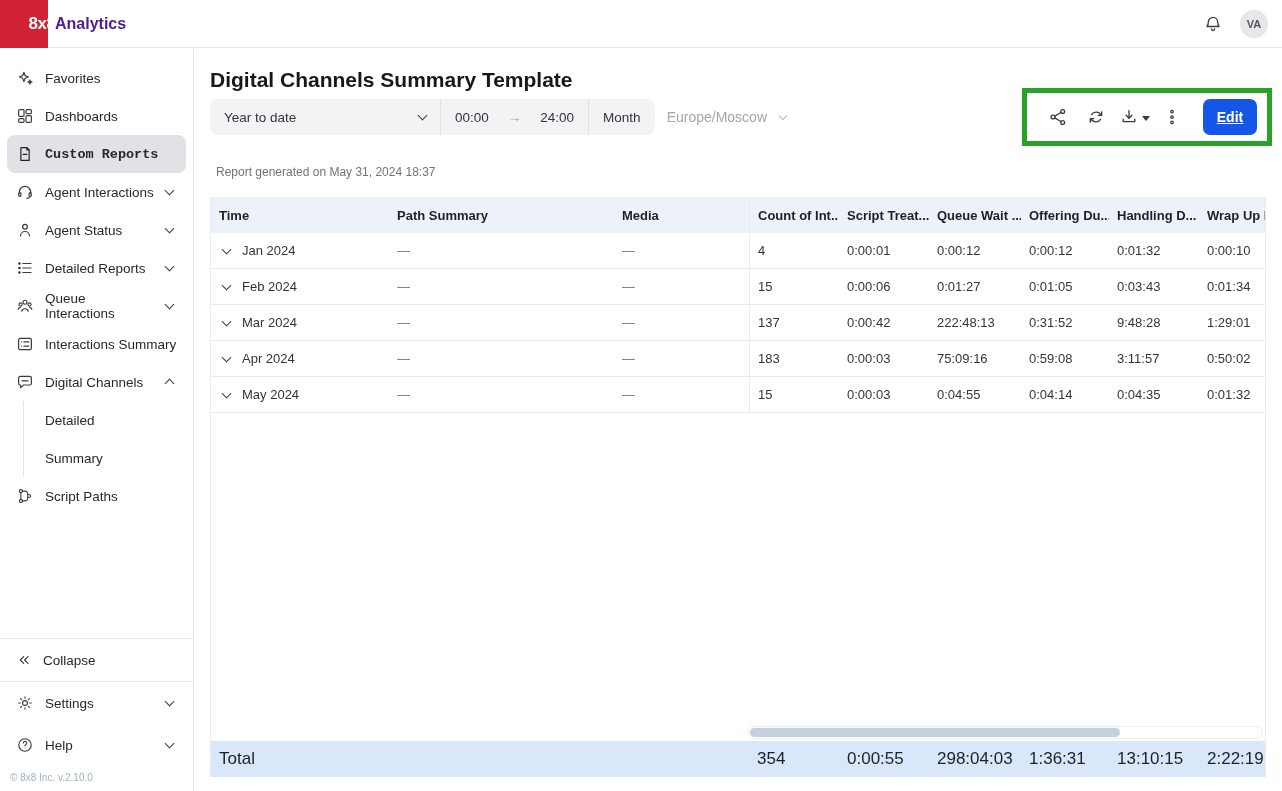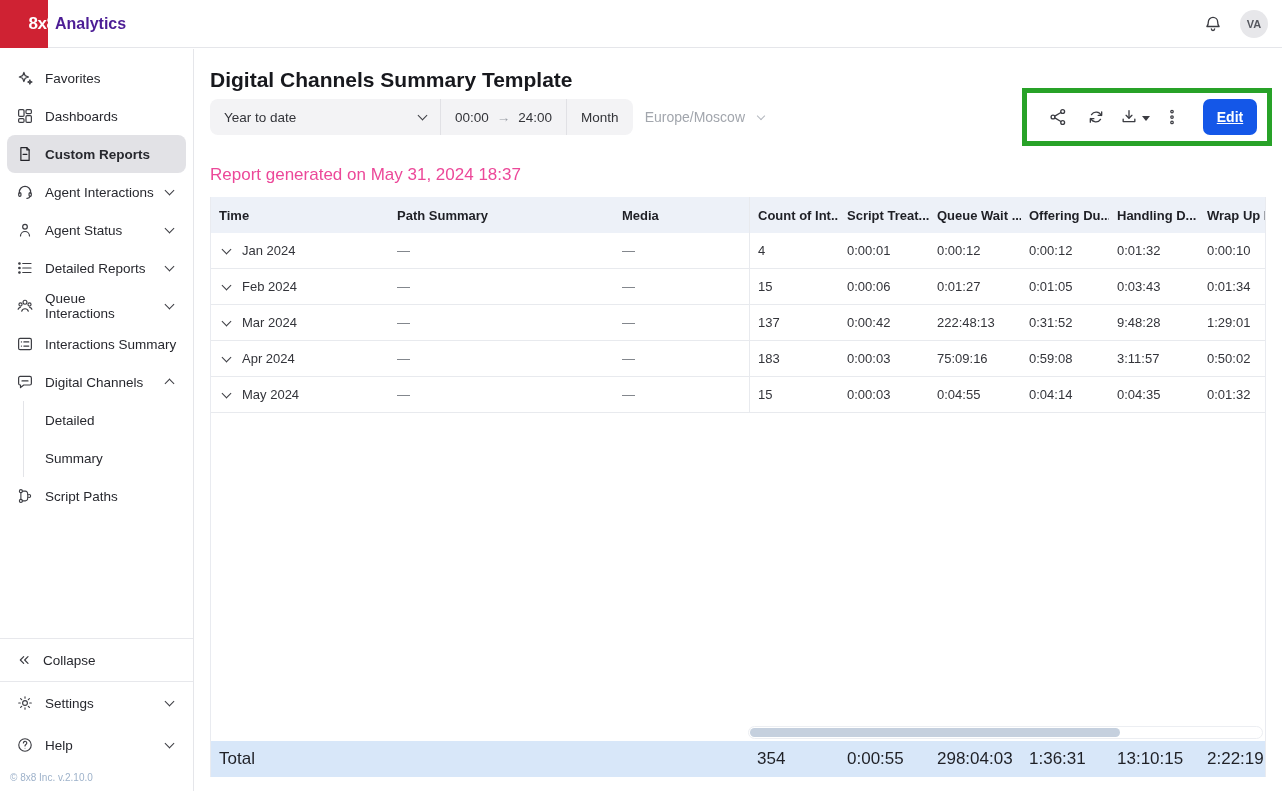--- a/index.html
+++ b/index.html
@@ -11,45 +11,45 @@
   .logo { width:48px; height:48px; background:#cf2233; color:#fff; display:flex; align-items:center; justify-content:center; font-weight:bold; font-size:17px; letter-spacing:-.5px;padding-left:36px; }
   .app-title { margin-left:7px; font-size:16px; font-weight:bold; color:#4c1d95; }
   .topbar-right { margin-left:auto; display:flex; align-items:center; gap:14px; padding-right:14px; }
   .iconbtn { width:26px; height:26px; display:flex; align-items:center; justify-content:center; background:none; border:none; cursor:pointer; }
   .avatar { width:28px; height:28px; border-radius:50%; background:#e7e7ea; display:flex; align-items:center; justify-content:center; font-size:11px; font-weight:bold; color:#55575e; }
 
   
   .sidebar { position:absolute; top:49px; bottom:0; left:0; width:194px; background:#fff; border-right:1px solid #e5e6ea; }
   .nav { padding-top:10px; }
   .nav-item { height:38px; margin:0 7px; padding:0 9px; border-radius:8px; display:flex; align-items:center; gap:11px; font-size:13.5px; color:#27282e; cursor:pointer; }
-  .nav-item.selected { background:#e2e2e6; font-weight:bold; }
+  .nav-item.selected { background:#e2e2e6; font-weight:bold;font-family:Liberation Mono, monospace; }
   .nav-item .ic { width:18px; height:18px; flex:0 0 18px; display:flex; align-items:center; justify-content:center; }
   .chev { width:7px; height:7px; border-right:1.6px solid #3c3d43; border-bottom:1.6px solid #3c3d43; display:inline-block; }
   .chev.down { transform:rotate(45deg); margin-top:-3px; }
   .chev.up { transform:rotate(-135deg); margin-top:3px; }
   .nav-item .chev { margin-left:auto; margin-right:4px; }
   .subgroup { margin-left:23px; border-left:1px solid #e3e4e8; }
   .sub-item { height:38px; display:flex; align-items:center; padding-left:21px; font-size:13.5px; color:#27282e; cursor:pointer; }
   .side-bottom { position:absolute; left:0; right:0; bottom:0; background:#fff; }
   .side-divider { height:1px; background:#e7e8ec; }
   .side-row { height:42px; margin:0 7px; padding:0 9px; display:flex; align-items:center; gap:11px; font-size:13.5px; color:#27282e; cursor:pointer; }
   .version { padding:6px 10px 8px; font-size:10px; color:#9eb2ca; }
 
   
   .main { position:absolute; left:195px; top:49px; right:0; bottom:0; background:#fff; }
   .page-title { position:absolute; top:19px; left:15px; font-size:21px; font-weight:bold; color:#17181d; }
   .controls { position:absolute; top:50px; left:15px; display:flex; align-items:center; }
   .filter-bar { height:36px; background:#f3f3f5; border-radius:8px; display:flex; align-items:stretch; font-size:13.5px; color:#333439; }
-  .fseg { display:flex; align-items:center; padding:0 14px; gap:8px; cursor:pointer; }
+  .fseg { display:flex; align-items:center; padding:0 14px; gap:19px; cursor:pointer; }
   .fseg.daterange { width:230px; justify-content:space-between; }
   .fdiv { width:1px; background:#e1e1e5; margin:0; }
   .arrow-gray { color:#9a9ea6; }
   .timezone { margin-left:12px; font-size:14px; color:#a2a6ad; display:flex; align-items:center; gap:13px; cursor:pointer; }
   .tz-chev { width:6px; height:6px; border-right:1.4px solid #b4b8bf; border-bottom:1.4px solid #b4b8bf; transform:rotate(45deg); margin-top:-2px; }
-  .generated { position:absolute; top:116px; left:15px; font-size:17px; color:#ec4899; }
+  .generated { position:absolute; top:116px; left:21px; font-size:12px; color:#737373; }
 
   
   .toolbar-annotation { position:absolute; top:39px; right:10px; border:5px solid #28a228; background:#fff; display:flex; align-items:center; padding:6px 10px 6px 14px; gap:4px; }
   .tbtn { width:34px; height:32px; background:none; border:none; display:flex; align-items:center; justify-content:center; cursor:pointer; gap:3px; }
   .caret-down { width:0; height:0; border-left:4px solid transparent; border-right:4px solid transparent; border-top:5px solid #3b3c42; margin-top:2px; }
   .edit-btn { margin-left:10px; width:54px; height:36px; background:#1457e8; color:#fff; font-size:14px; font-weight:bold; border:none; border-radius:7px; cursor:pointer; font-family:"Liberation Sans", sans-serif;text-decoration:underline; }
 
   
   .table-wrap { position:absolute; top:148px; left:15px; width:1056px; bottom:14px; display:flex; flex-direction:column; border-left:1px solid #e9ebf0; border-right:1px solid #e9ebf0; }
   .tr, .thead, .total-row { display:grid; grid-template-columns:178px 225px 135px 90px 90px 92px 88px 90px 1fr; align-items:center; }

